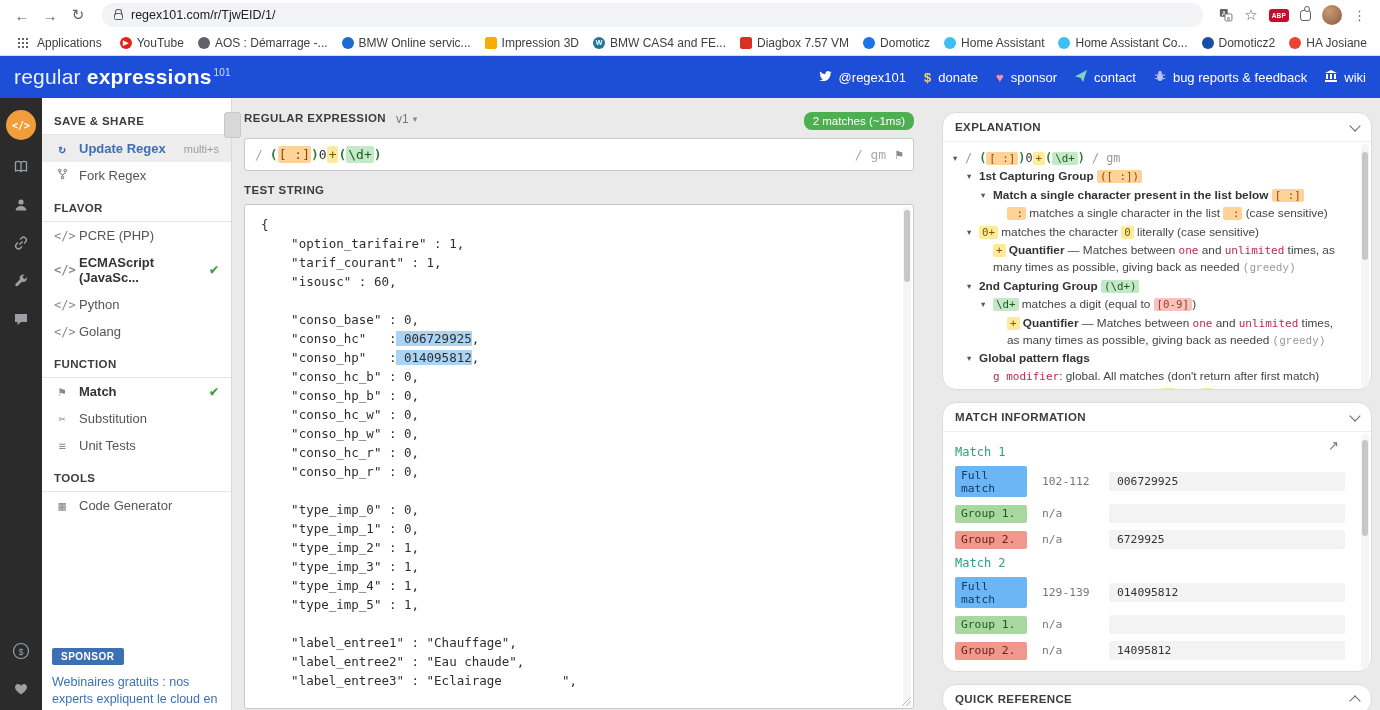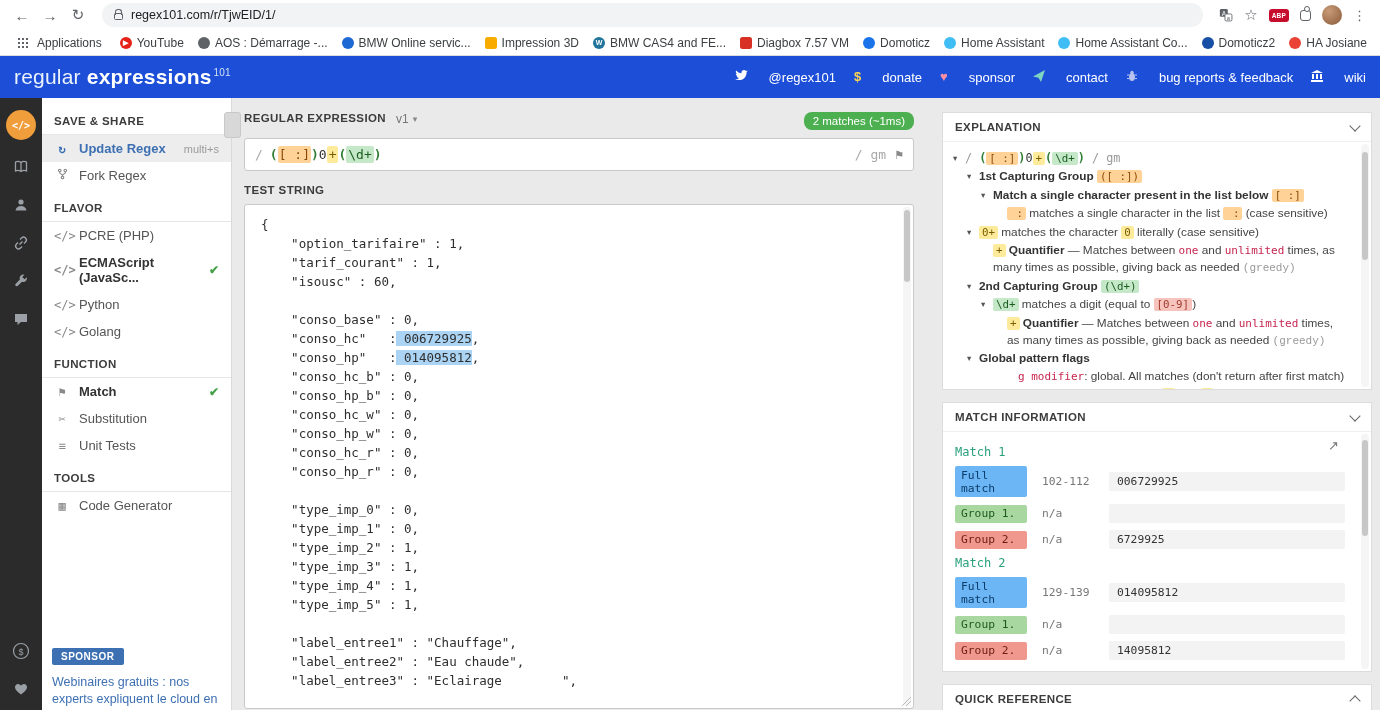--- a/index.html
+++ b/index.html
@@ -27,21 +27,21 @@
 .favicon{width:12px;height:12px;border-radius:50%;flex:none;color:#fff;font-size:7px;display:flex;align-items:center;justify-content:center;font-weight:bold}
 .favicon.sq{border-radius:2.5px}
 
 
 .app-header{height:42px;background:#1d4ed8;display:flex;align-items:center;padding:0 14px;color:#fff}
 .logo{font-size:21px;letter-spacing:.2px;cursor:pointer}
 .logo .lr{font-weight:300;color:#eaf2fb}
 .logo .le{font-weight:600;color:#fff}
 .logo sup{font-size:10px;font-weight:400;color:#cfe0f4;margin-left:2px}
 .hlinks{margin-left:auto;display:flex;align-items:center;gap:18px}
-.hlink{display:flex;gap:21px;font-size:13px;color:#fff;cursor:pointer;white-space:nowrap}
+.hlink{display:flex;align-items:center;gap:7px;font-size:13px;color:#fff;cursor:pointer;white-space:nowrap}
 .hl-ic{font-size:13px;line-height:1}
 
 
 .app-body{display:flex;height:612px;position:relative}
 .icon-strip{width:42px;background:#2b2b2b;display:flex;flex-direction:column;align-items:center;padding:12px 0 10px;gap:16px;flex:none}
 .strip-ic{width:22px;height:22px;display:flex;align-items:center;justify-content:center;color:#9aa0a6;cursor:pointer}
 .strip-ic.codec{width:30px;height:30px;background:#f09d3c;border-radius:50%;color:#fff;font-weight:bold;font-size:10px;font-family:"DejaVu Sans Mono",monospace}
 .strip-spacer{margin-top:auto}
 
 .sidebar{width:190px;background:#fff;border-right:1px solid #d9d9d9;position:relative;flex:none;padding-top:4px}
@@ -79,21 +79,21 @@
 .test-editor{position:relative;height:505px;background:#fff;border:1px solid #c9c9c9;border-radius:3px;padding:10px 16px;font-family:"DejaVu Sans Mono",monospace;font-size:12.5px;line-height:19px;color:#2e2e2e;overflow:hidden;cursor:text}
 .test-line{white-space:pre;min-height:19px}
 .hl-match{background:#abd3f3}
 .grip{position:absolute;right:2px;bottom:2px;width:10px;height:10px;background:
  linear-gradient(135deg,transparent 50%,#bbb 50%,#bbb 57%,transparent 57%,transparent 70%,#bbb 70%,#bbb 77%,transparent 77%)}
 .vscroll{position:absolute;top:2px;right:2px;bottom:2px;width:8px;background:#f5f5f5;border-radius:4px}
 .vthumb{position:absolute;left:1px;right:1px;background:#c7c7c7;border-radius:3px}
 
 
 .right{width:452px;flex:none;padding:14px 8px 0 14px;display:flex;flex-direction:column}
-.panel{background:#fff;border:1px solid #dcdcdc;border-radius:0;position:relative;margin-bottom:12px}
+.panel{background:#fff;border:1px solid #dcdcdc;border-radius:14px;position:relative;margin-bottom:12px}
 .panel-head{height:28px;display:flex;align-items:center;padding:0 12px;cursor:pointer}
 .chev{width:8px;height:8px;border-right:1.6px solid #666;border-bottom:1.6px solid #666;transform:rotate(45deg);margin-left:auto;margin-top:-3px}
 .chev.up{transform:rotate(-135deg);margin-top:4px}
 .exp-body{height:248px;overflow:hidden;padding:6px 24px 6px 10px;position:relative;border-top:1px solid #efefef}
 .exp-line{display:flex;margin:1.5px 0;font-size:11.8px}
 .exp-arrow{width:12px;flex:none;color:#555;font-size:8.5px;line-height:16px}
 .exp-content{flex:1;line-height:16px;color:#444}
 .b{font-weight:bold;color:#333}
 .chip{font-family:"DejaVu Sans Mono",monospace;font-size:10.8px;border-radius:2px;padding:0 3px;white-space:pre}
 .chip-o{background:#ffd298;color:#8a4b08}
@@ -447,21 +447,21 @@
               <span class="exp-content"><span class="chip chip-g">\d+</span><span> matches a digit (equal to </span><span class="chip chip-r">[0-9]</span><span>)</span></span>
             </div>
             <div class="exp-line" style="padding-left: 42px;">
               <span class="exp-arrow"></span>
               <span class="exp-content"><span class="chip chip-y">+</span><span> </span><span class="b">Quantifier</span><span> — Matches between </span><span class="code-r">one</span><span> and </span><span class="code-r">unlimited</span><span> times, as many times as possible, giving back as needed </span><span class="code-dim">(greedy)</span></span>
             </div>
             <div class="exp-line" style="padding-left: 14px;">
               <span class="exp-arrow">▾</span>
               <span class="exp-content"><span class="b">Global pattern flags</span></span>
             </div>
-            <div class="exp-line" style="padding-left: 28px; gap: 25px;">
+            <div class="exp-line" style="padding-left: 28px;">
               <span class="exp-arrow"></span>
               <span class="exp-content"><span class="code-r">g modifier</span><span>: global. All matches (don't return after first match)</span></span>
             </div>
             <div class="exp-line" style="padding-left: 28px;">
               <span class="exp-arrow"></span>
               <span class="exp-content"><span class="code-r">m modifier</span><span>: multi line. Causes </span><span class="chip chip-y">^</span><span> and </span><span class="chip chip-y">$</span><span> to match the begin/end of each line (not only begin/end of string)</span></span>
             </div>
           </div>
         <div class="vscroll">
             <div class="vthumb" style="top:8px;height:108px"></div>

